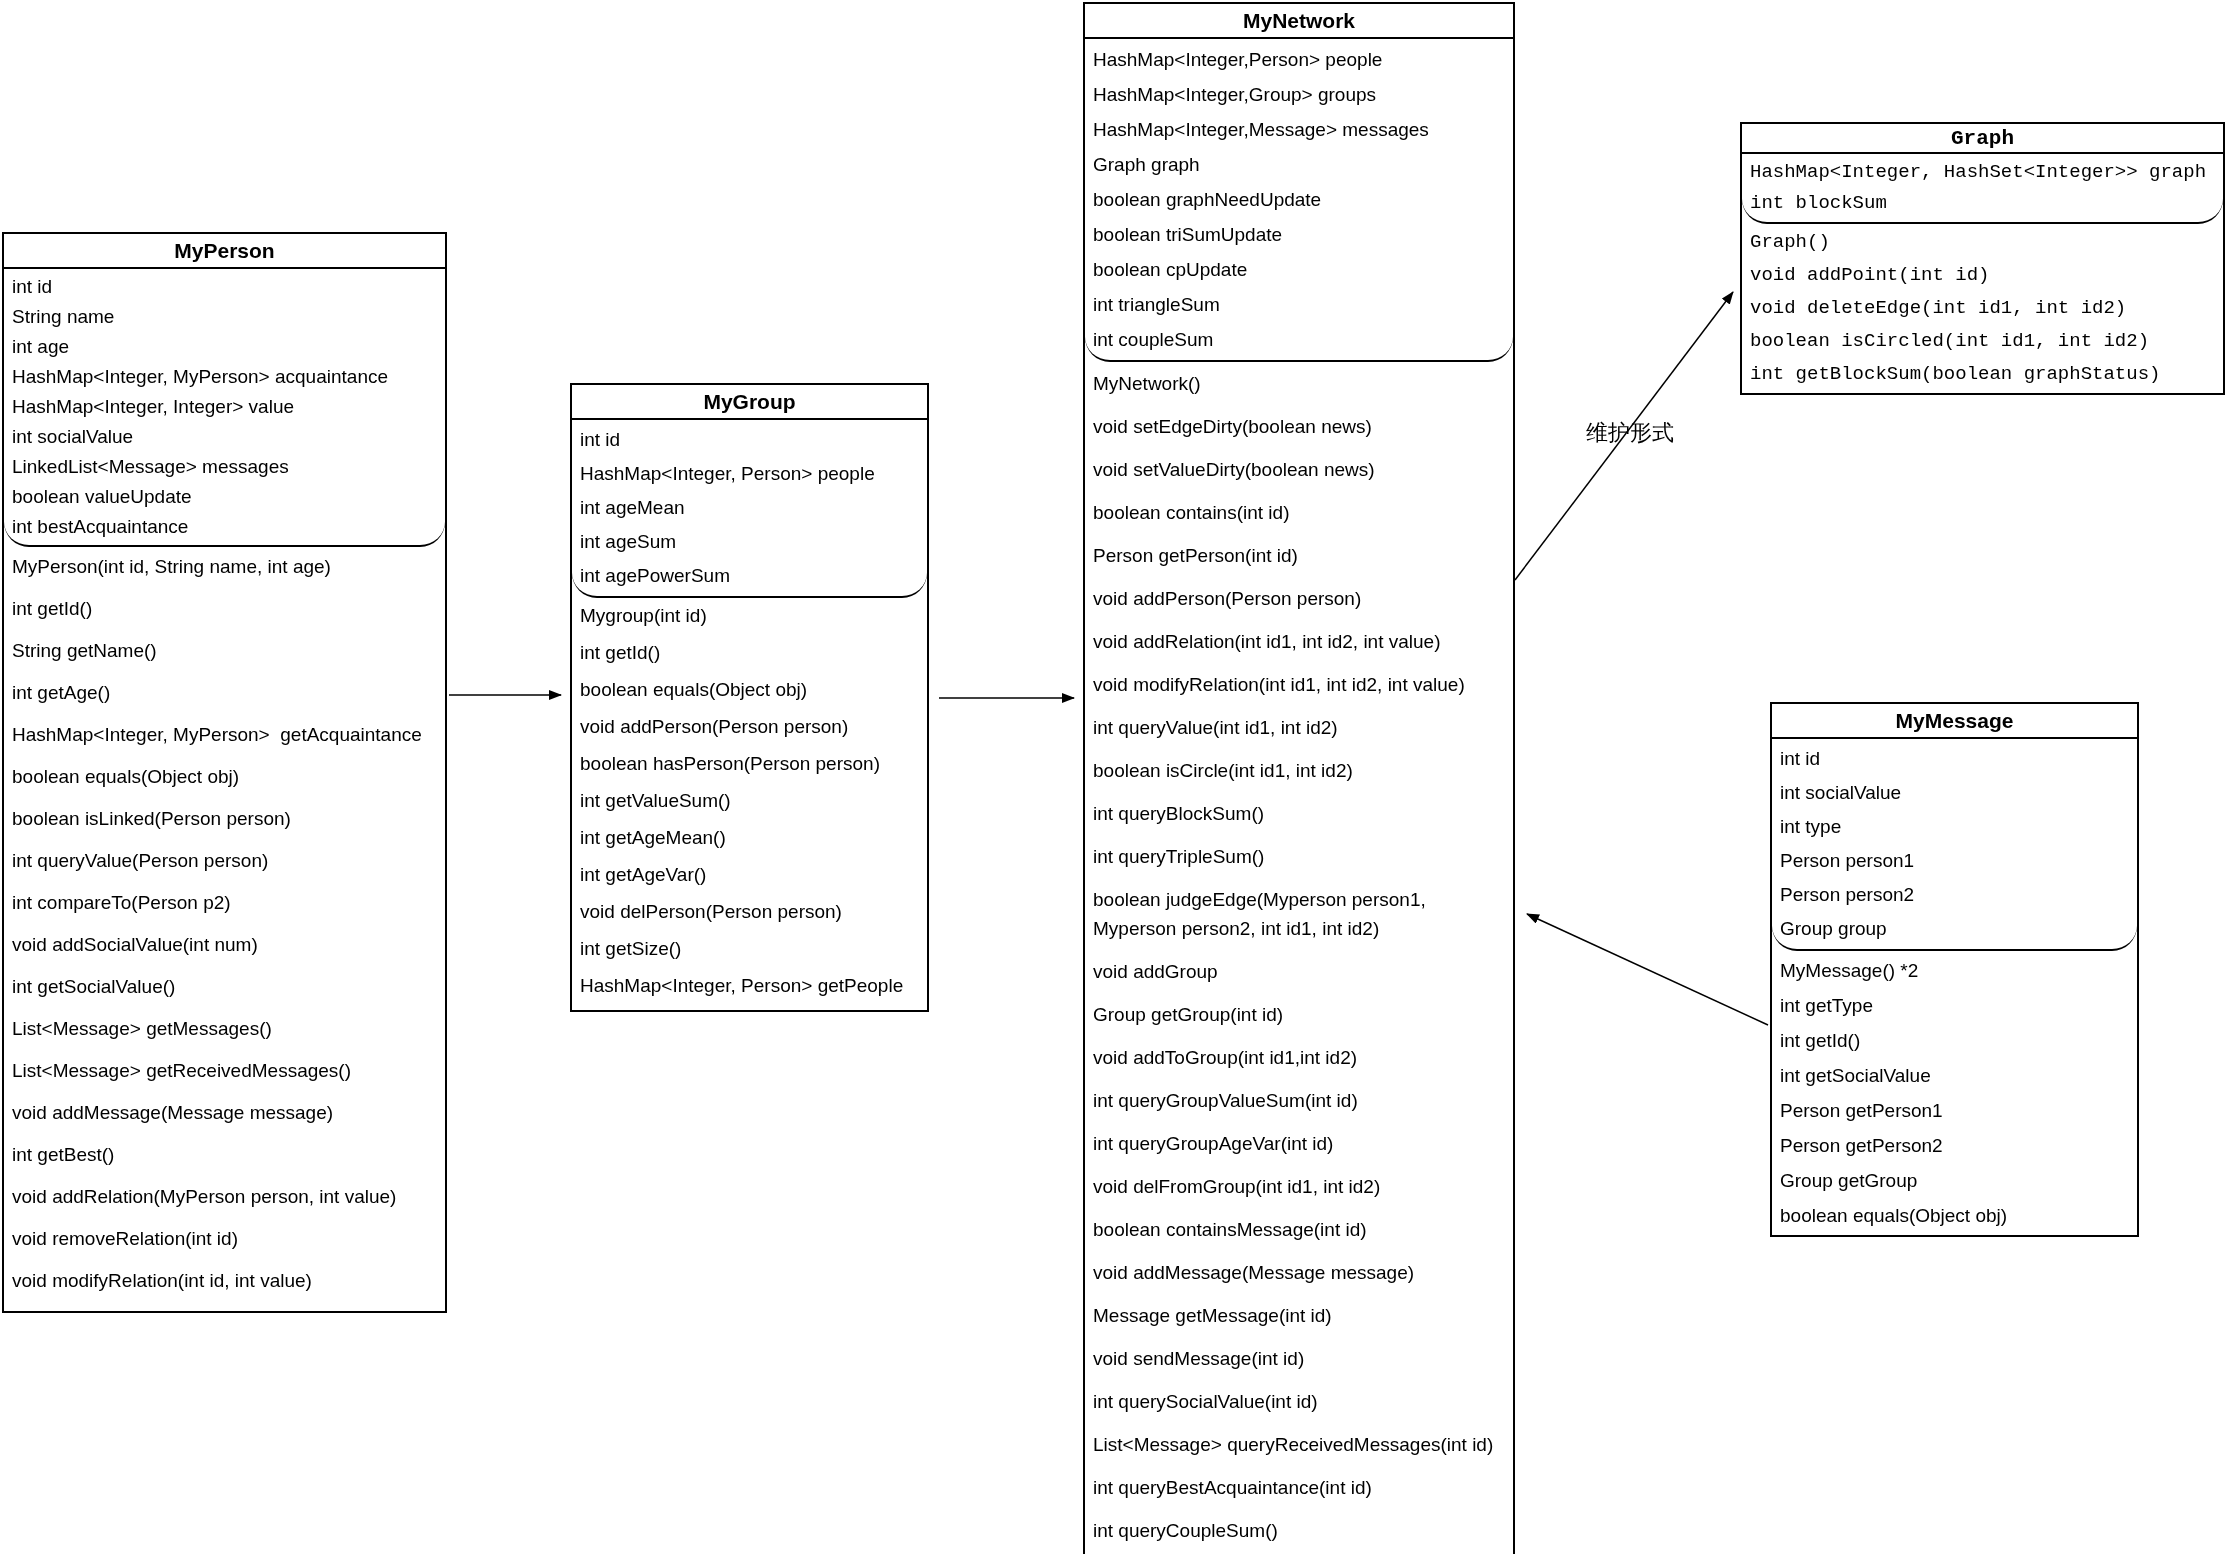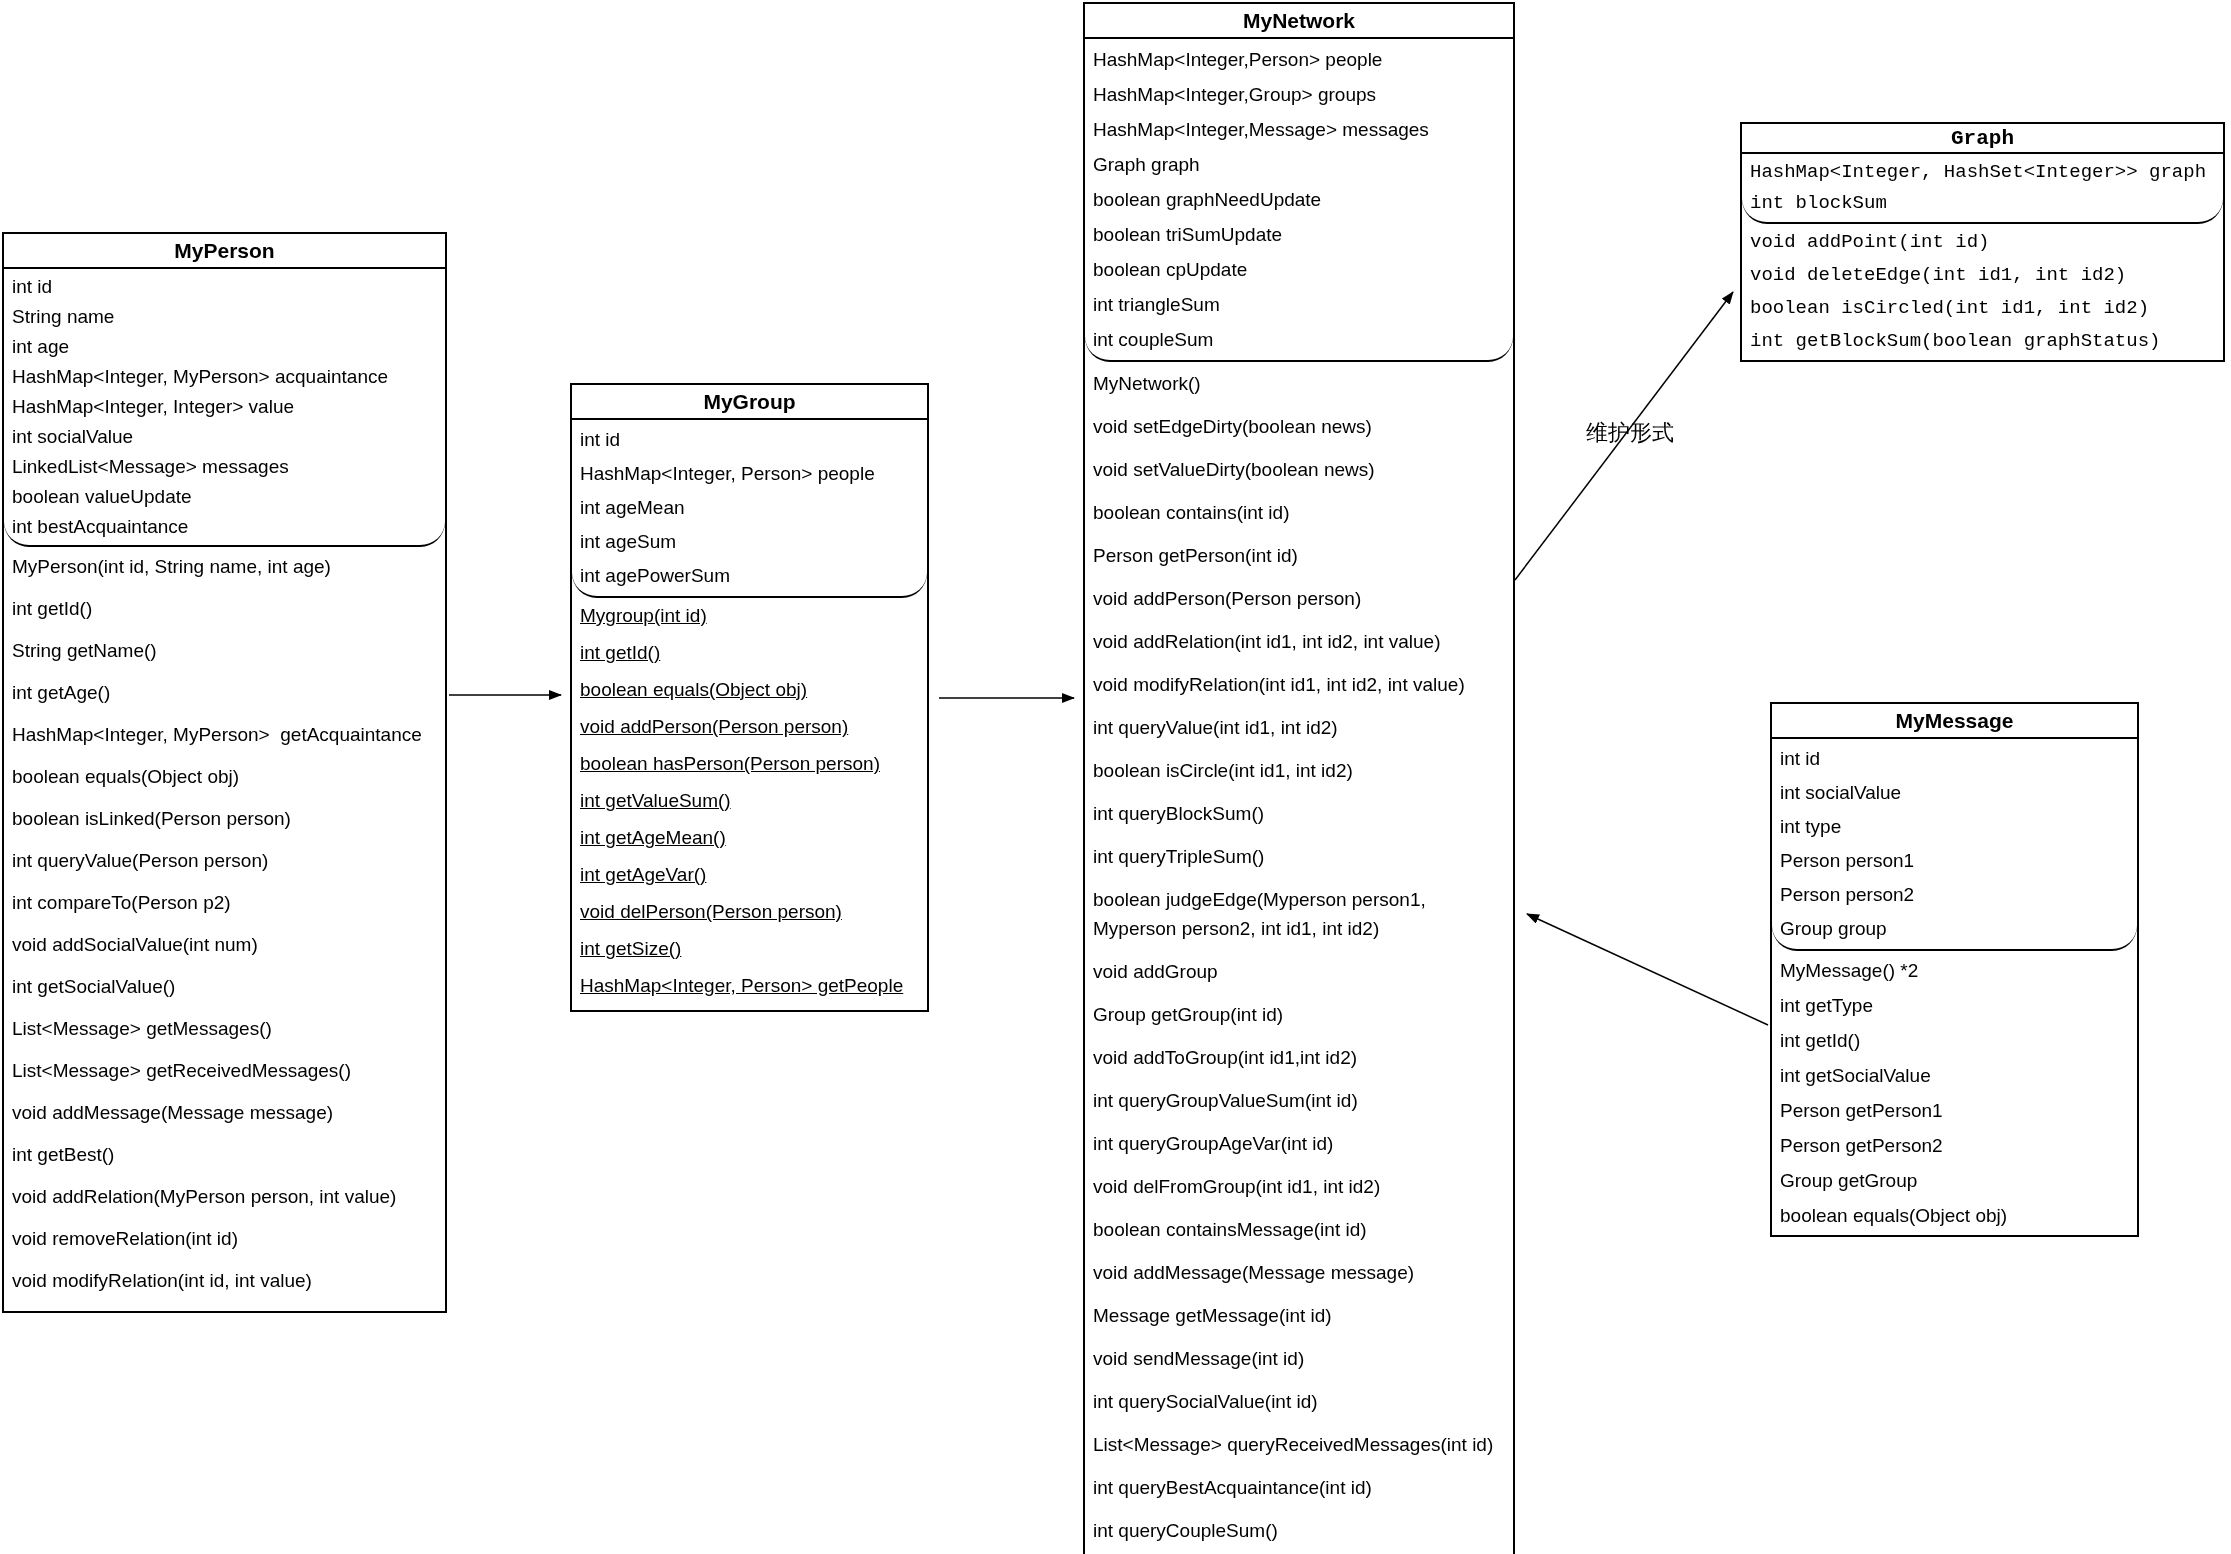--- a/index.html
+++ b/index.html
@@ -32,21 +32,21 @@
     white-space:pre-wrap;
   }
   
   .myperson{left:2px;top:232px;width:445px;}
   .myperson .attrs .row{line-height:30px;}
   .myperson .methods{padding:6px 0 2px 0;}
   .myperson .methods .row{line-height:28px;margin-bottom:14px;}
   
   .mygroup{left:570px;top:383px;width:359px;}
   .mygroup .attrs .row{line-height:34px;}
-  .mygroup .methods{padding:5px 0 0 0;text-decoration:underline;}
+  .mygroup .methods{padding:5px 0 0 0;}
   .mygroup .methods .row{line-height:26px;margin-bottom:11px;}
   
   .mynetwork{left:1083px;top:2px;width:432px;}
   .mynetwork .attrs .row{line-height:35px;}
   .mynetwork .methods{padding:7px 0 2px 0;}
   .mynetwork .methods .row{line-height:29px;margin-bottom:14px;}
   
   .graph{left:1740px;top:122px;width:485px;font-family:Liberation Mono, monospace;}
   .graph .title{height:28px;}
   .graph .attrs .row{line-height:31px;}
@@ -186,20 +186,21 @@
       </div>
   </div>
 
   <div class="clsbox graph">
     <div class="title">Graph</div>
     <div class="attrs">
         <div class="row">HashMap&lt;Integer, HashSet&lt;Integer&gt;&gt; graph</div>
         <div class="row">int blockSum</div>
       </div>
     <div class="methods">
+        <div class="row">Graph()</div>
         <div class="row">void addPoint(int id)</div>
         <div class="row">void deleteEdge(int id1, int id2)</div>
         <div class="row">boolean isCircled(int id1, int id2)</div>
         <div class="row">int getBlockSum(boolean graphStatus)</div>
       </div>
   </div>
 
   <div class="clsbox mymessage">
     <div class="title">MyMessage</div>
     <div class="attrs">

